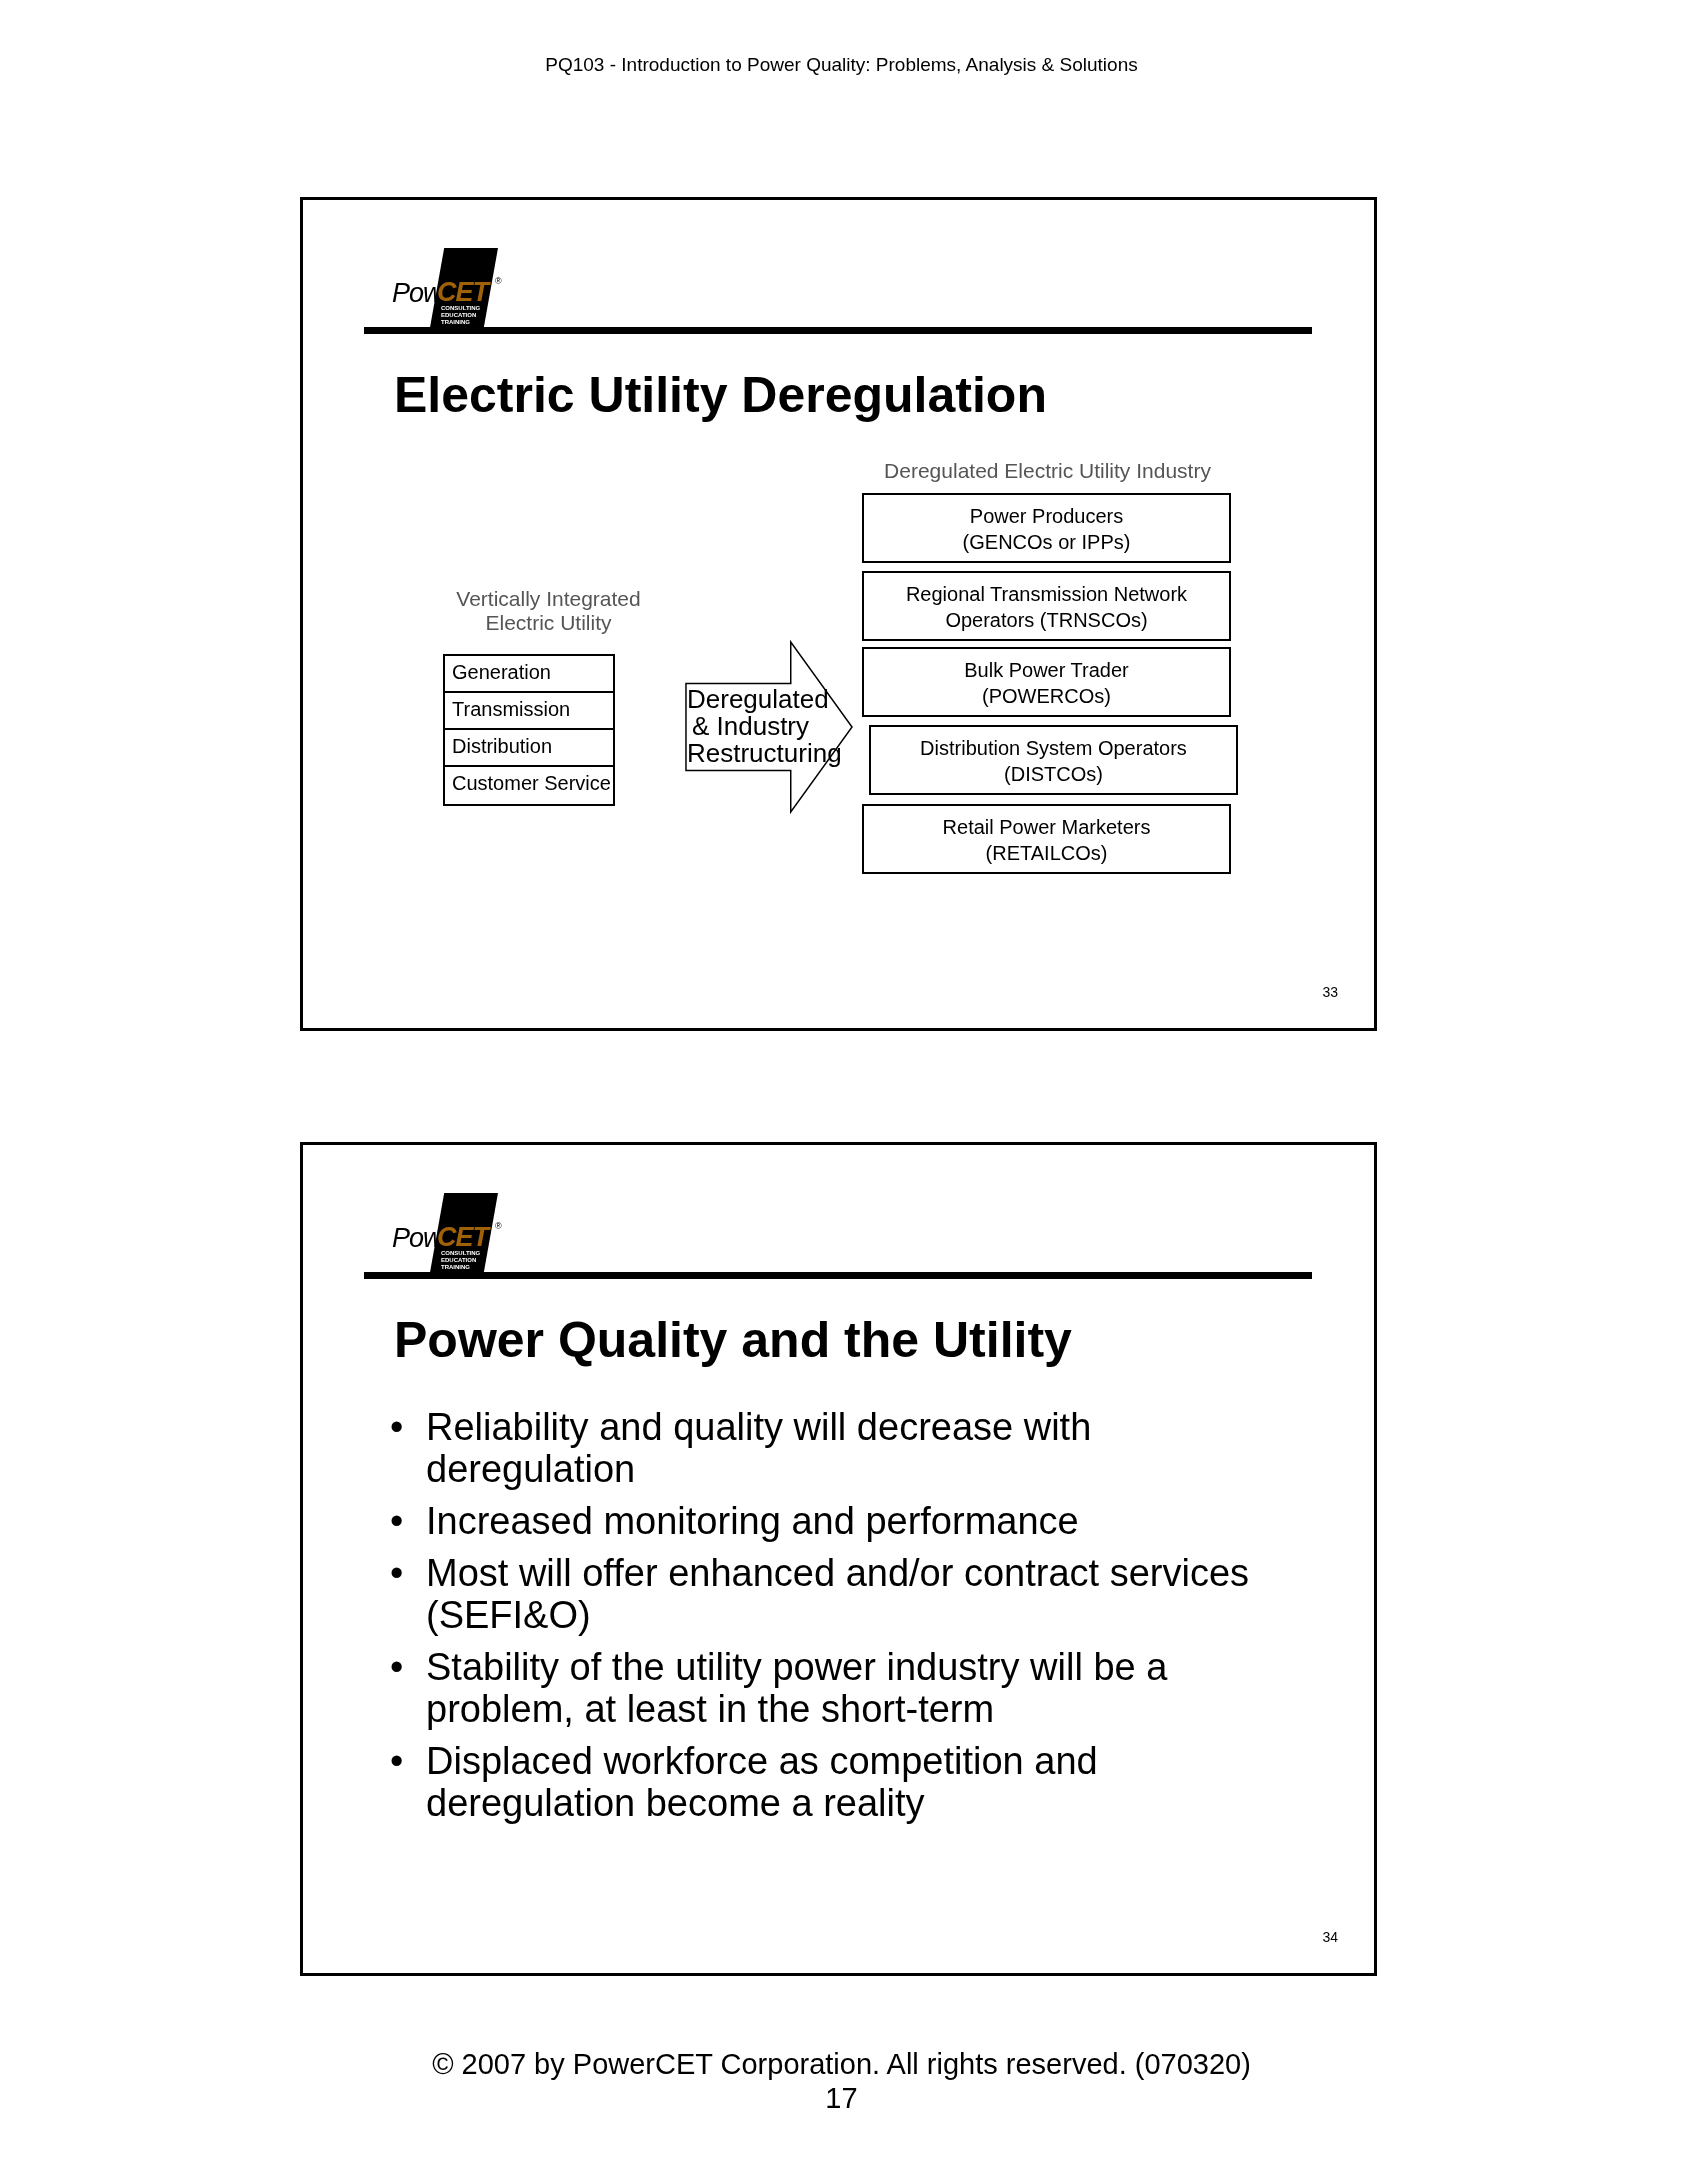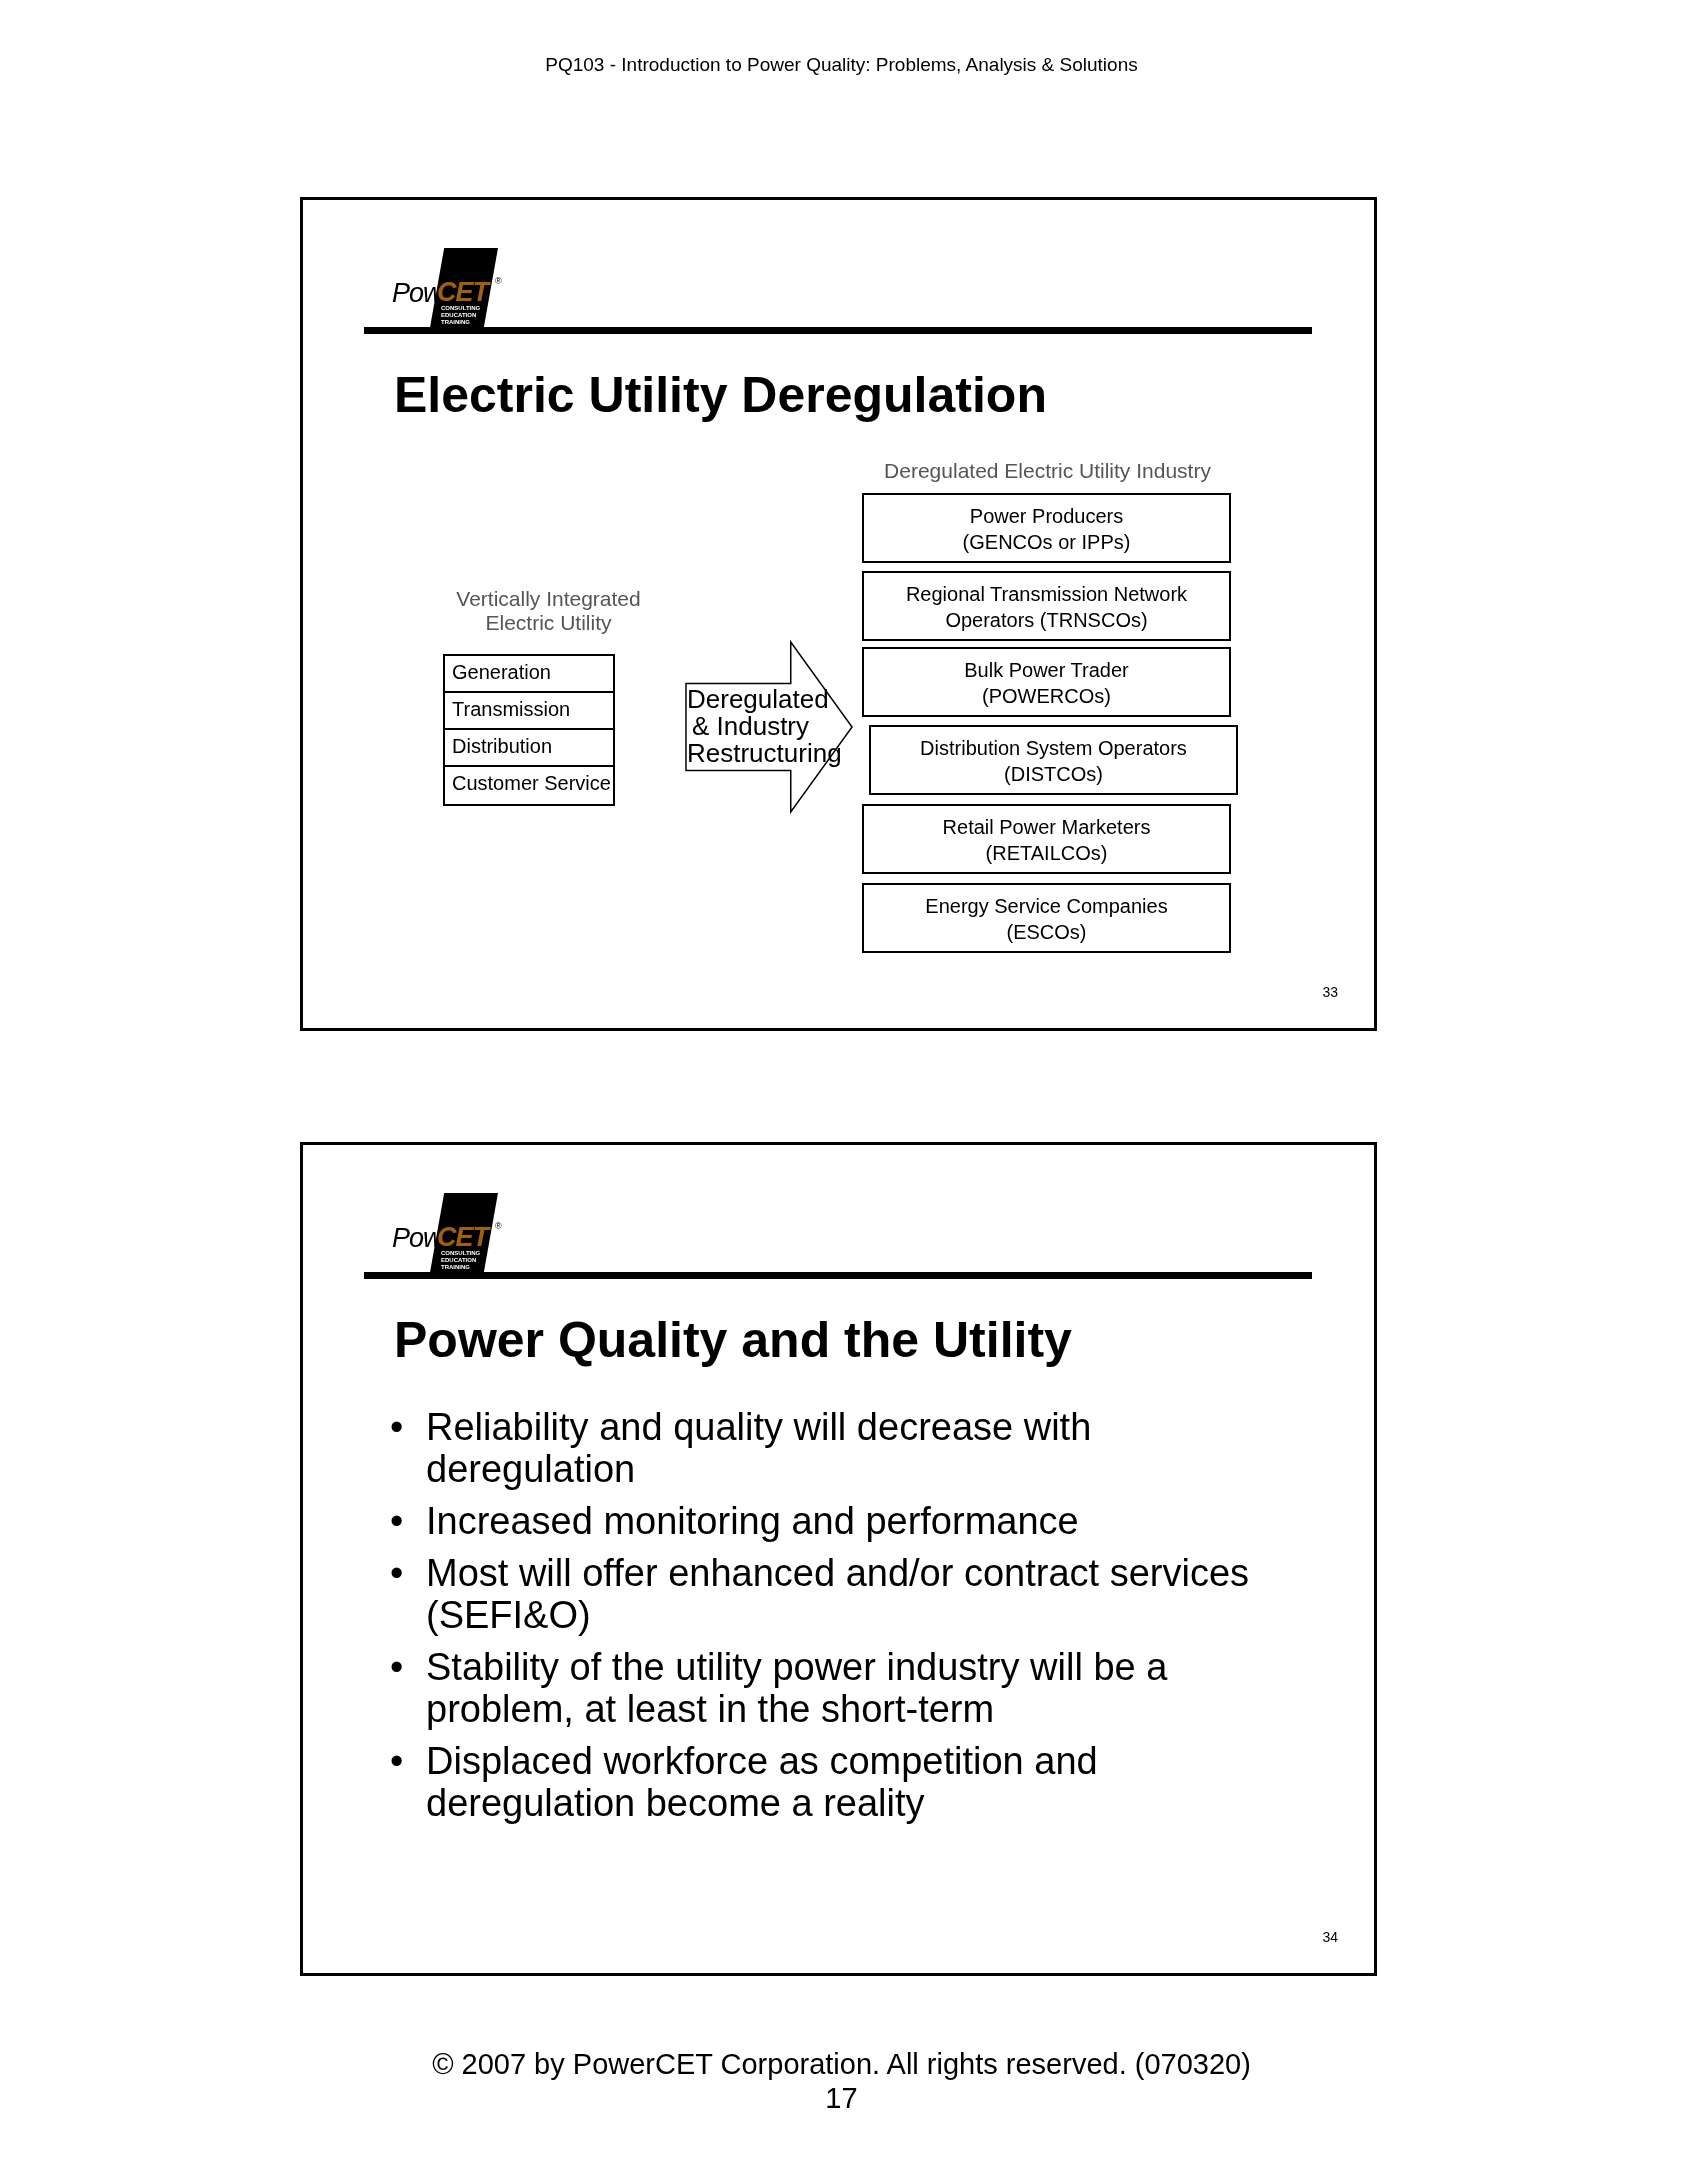--- a/index.html
+++ b/index.html
@@ -90,24 +90,20 @@
     <div>(POWERCOs)</div>
   </div>
   <div class="rbox" style="top:525px;margin-left:7px;">
     <div>Distribution System Operators</div>
     <div>(DISTCOs)</div>
   </div>
   <div class="rbox" style="top:604px;">
     <div>Retail Power Marketers</div>
     <div>(RETAILCOs)</div>
   </div>
-  <div class="rbox" style="top:683px;">
-    <div>Energy Service Companies</div>
-    <div>(ESCOs)</div>
-  </div>
 
   <div class="slide-num">33</div>
 </div>
 
 <div class="slide slide2">
   <div class="logo">
     <span class="word">Power</span>
     <div class="blk"></div>
     <span class="cet">CET</span>
     <span class="reg">®</span>

